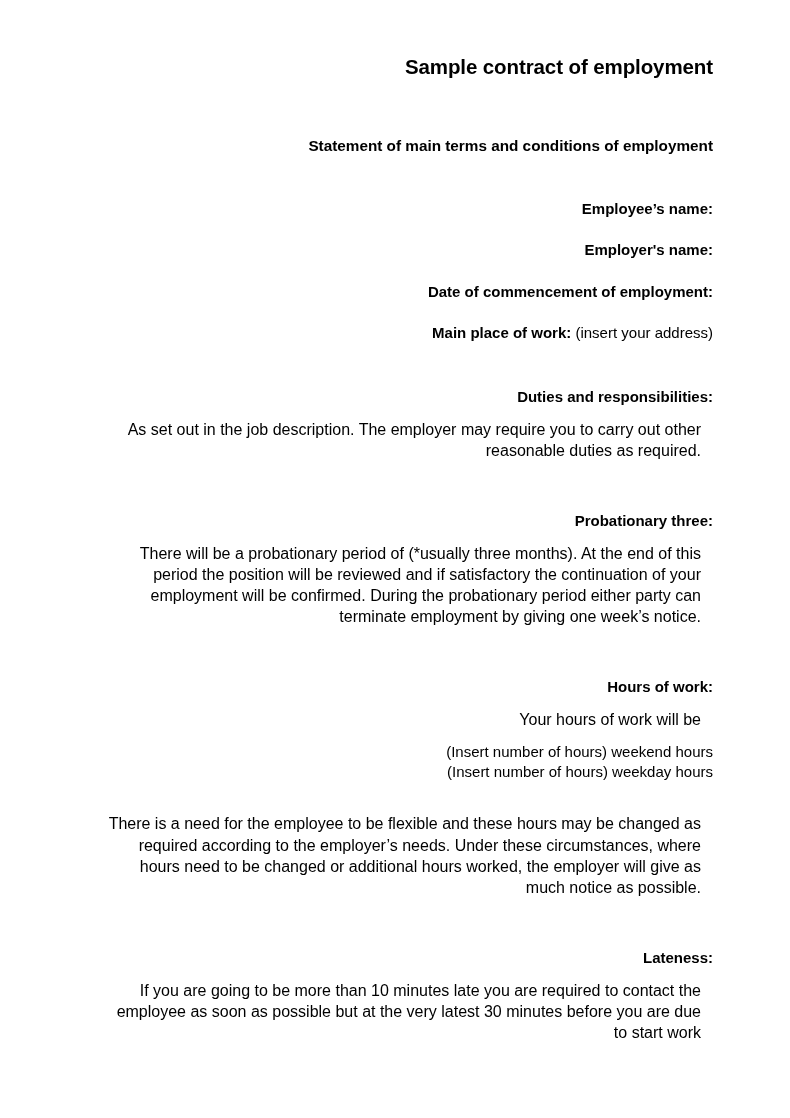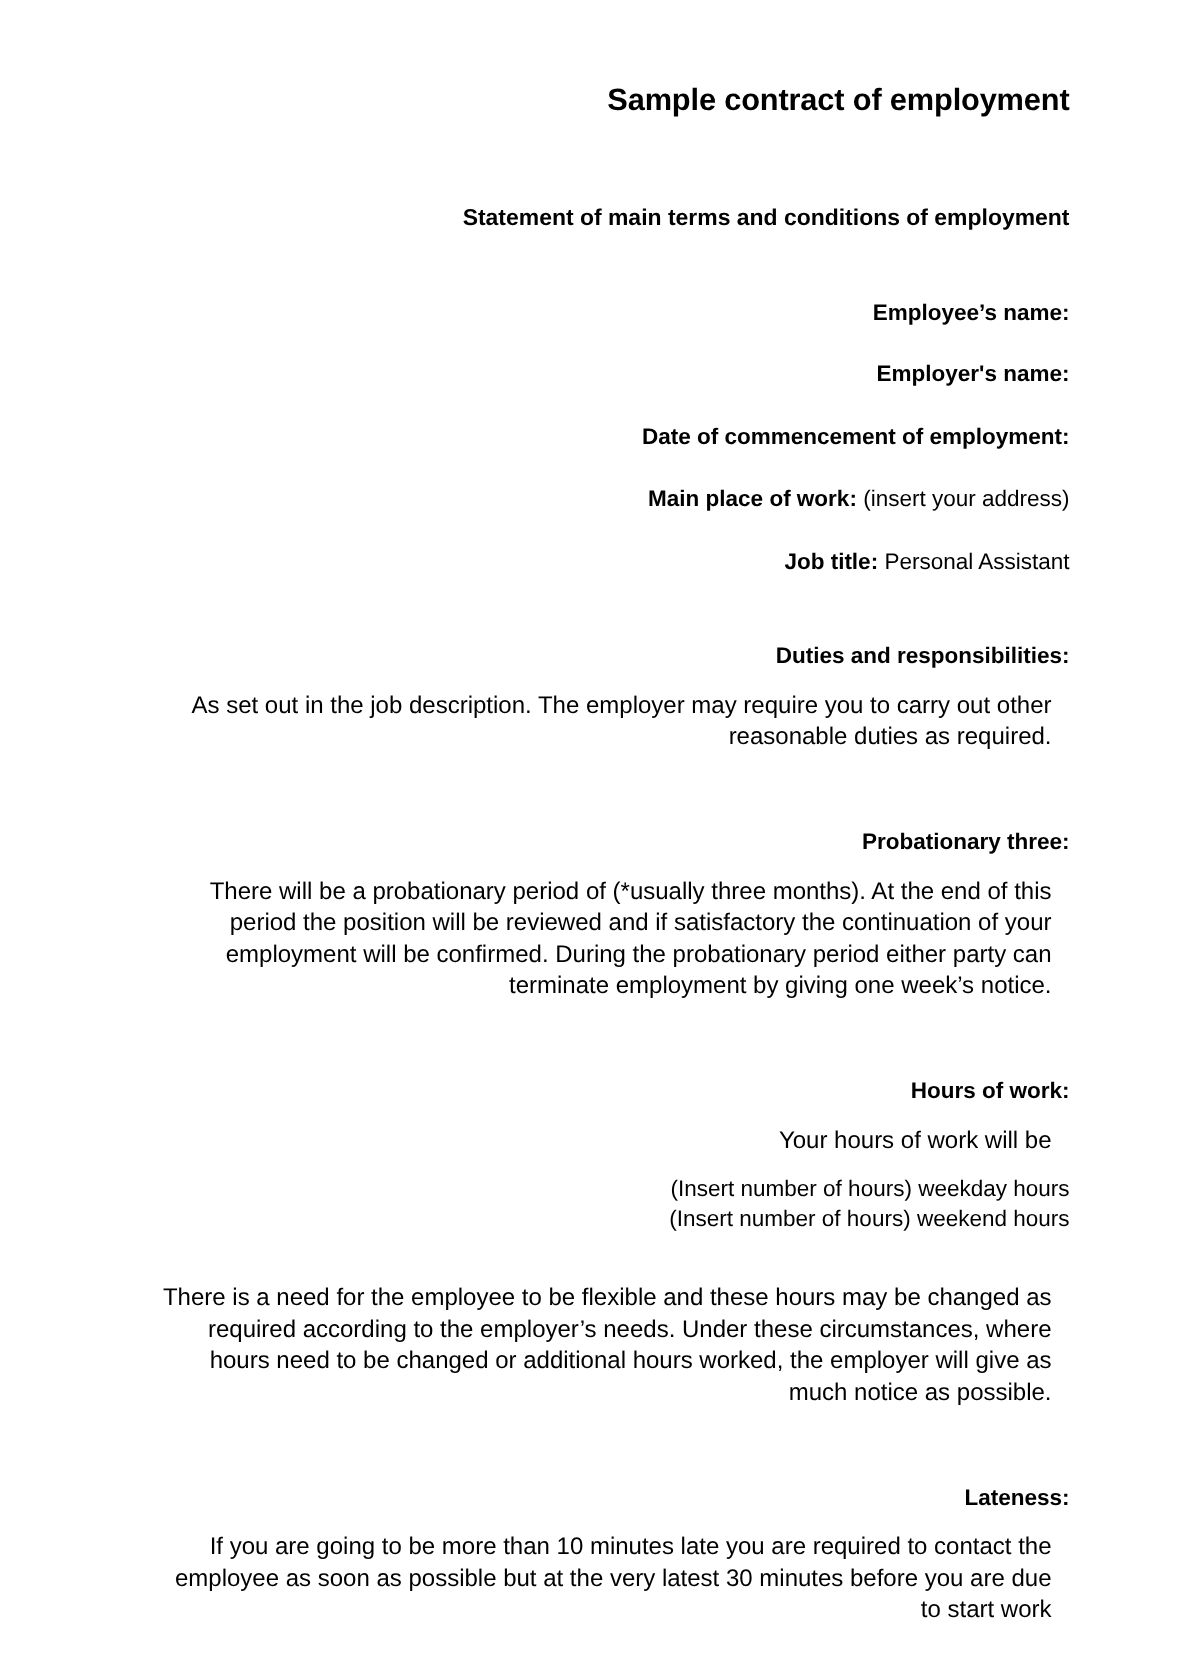--- a/index.html
+++ b/index.html
@@ -104,23 +104,20 @@
       </p>
       <p class="field-line">
         <span class="field-label">Employer's name:</span><span class="field-value"></span>
       </p>
       <p class="field-line">
         <span class="field-label">Date of commencement of employment:</span><span class="field-value"></span>
       </p>
       <p class="field-line">
         <span class="field-label">Main place of work:</span><span class="field-value"> (</span><span class="ital">insert your address</span><span class="field-value">)</span>
       </p>
-      <p class="field-line">
-        <span class="field-label">Job title:</span><span class="field-value"> Personal Assistant</span>
-      </p>
     </div>
 
     <div class="spacer-fields-to-duties"></div>
 
     <div class="section">
       <p class="block-heading">Duties and responsibilities:</p>
       <p class="para">As set out in the job description. The employer may require you to carry out other reasonable duties as required.</p>
     </div>
 
     <div class="spacer-block"></div>
@@ -128,22 +125,22 @@
     <div class="section">
       <p class="block-heading">Probationary three:</p>
       <p class="para"><span>There will be a probationary period of (*</span><span class="ital">usually three months</span><span>). At the end of this period the position will be reviewed and if satisfactory the continuation of your employment will be confirmed. During the probationary period either party can terminate employment by giving one week’s notice.</span></p>
     </div>
 
     <div class="spacer-block"></div>
 
     <div class="section">
       <p class="block-heading">Hours of work:</p>
       <p class="para">Your hours of work will be</p>
+      <p class="list-line"><span class="ital">(Insert number of hours)</span><span> weekend hours</span></p>
       <p class="list-line"><span class="ital">(Insert number of hours)</span><span> weekday hours</span></p>
-      <p class="list-line"><span class="ital">(Insert number of hours)</span><span> weekend hours</span></p>
       <div class="para-gap"></div>
       <p class="para">There is a need for the employee to be flexible and these hours may be changed as required according to the employer’s needs. Under these circumstances, where hours need to be changed or additional hours worked, the employer will give as much notice as possible.</p>
     </div>
 
     <div class="spacer-block"></div>
 
     <div class="section">
       <p class="block-heading">Lateness:</p>
       <p class="para">If you are going to be more than 10 minutes late you are required to contact the employee as soon as possible but at the very latest 30 minutes before you are due to start work</p>
     </div>

